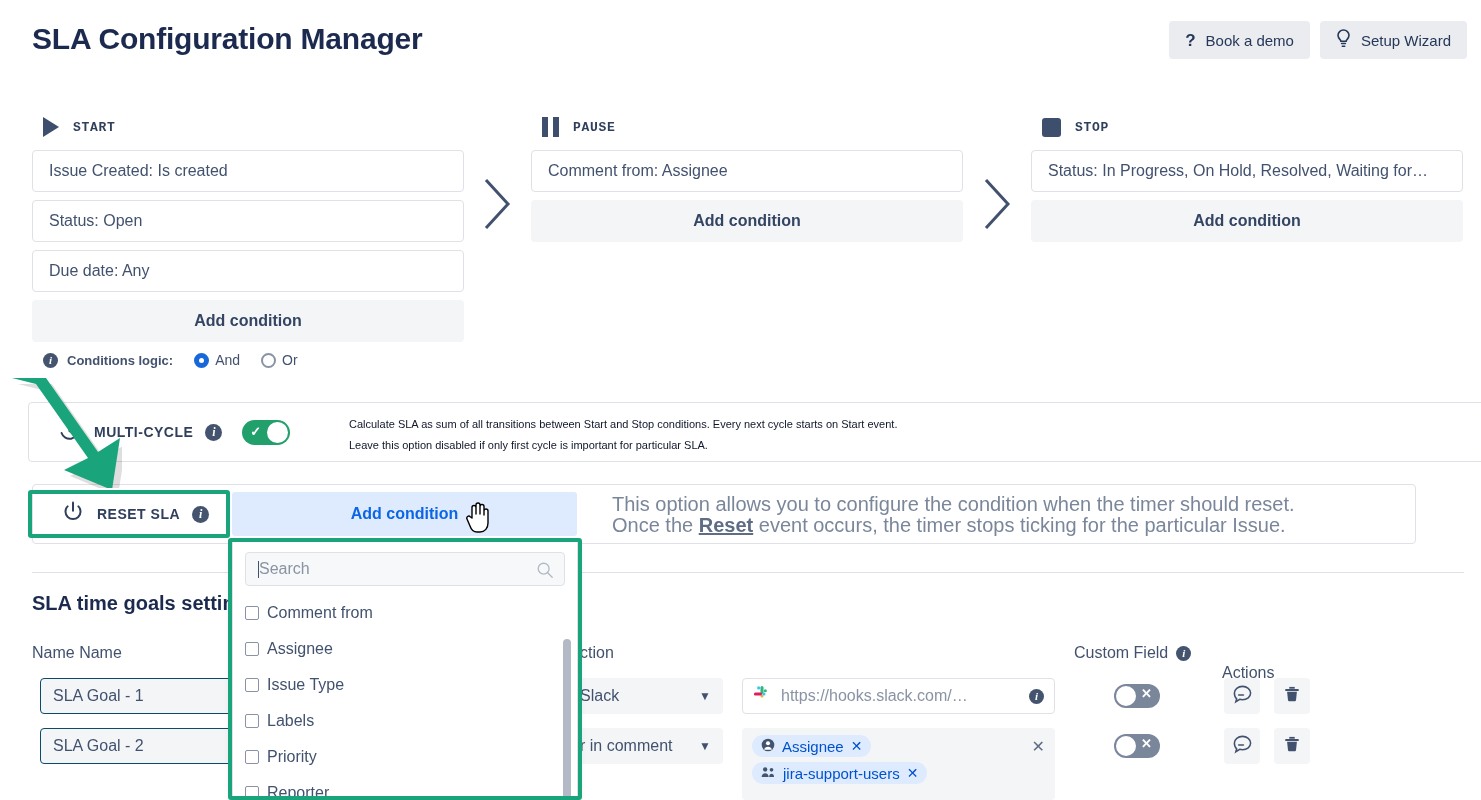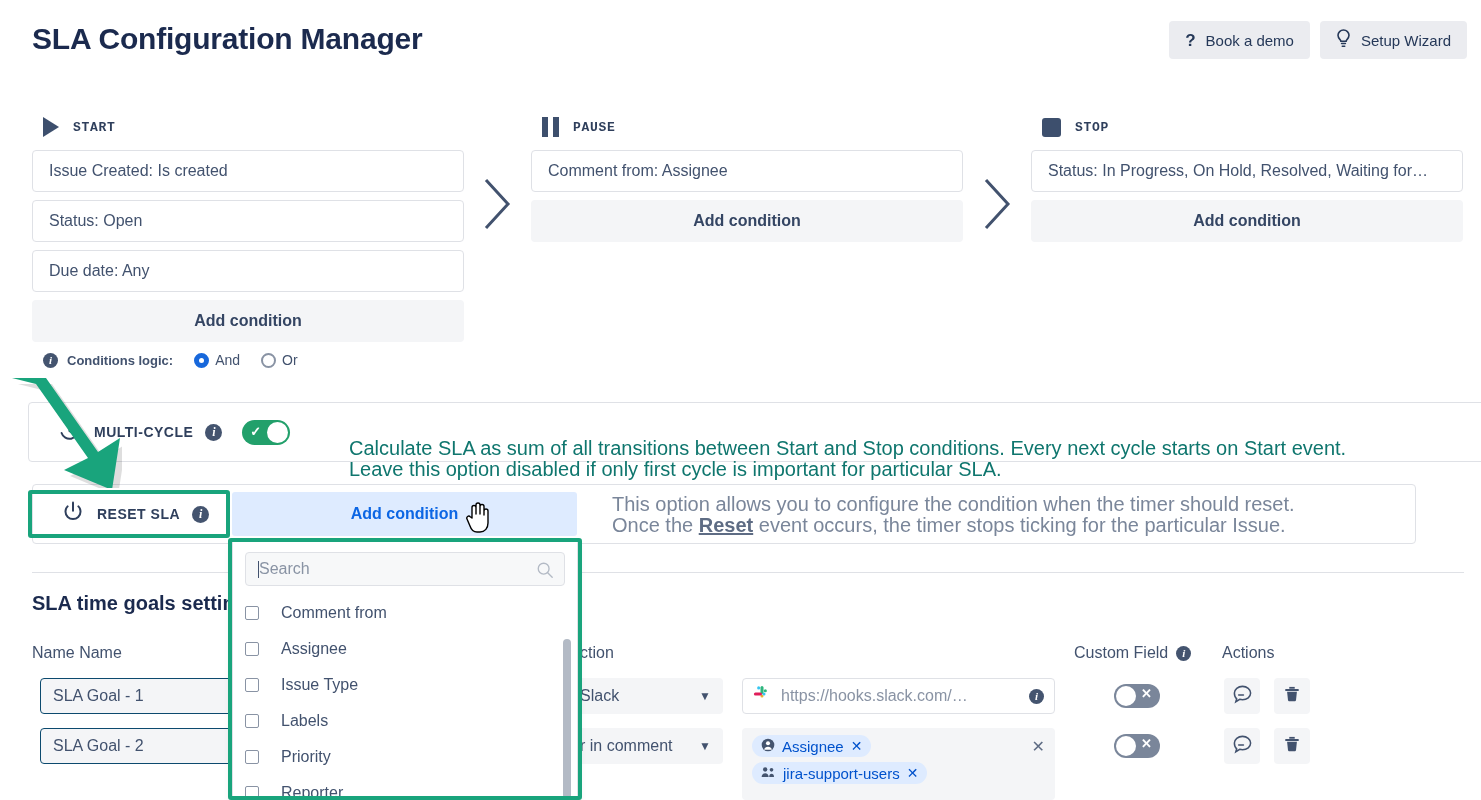--- a/index.html
+++ b/index.html
@@ -88,21 +88,21 @@
   .panel-multi { left: 28px; top: 402px; width: 1476px; height: 60px; }
   .panel-reset { left: 32px; top: 484px; width: 1384px; height: 60px; }
 
   .p-left { position: absolute; left: 0; top: 0; height: 100%; display: flex; align-items: center; gap: 12px; padding-left: 28px; }
   .p-left .ptitle { font-size: 14px; font-weight: 700; letter-spacing: 0.5px; color: #2f3f5c; }
 
   .toggle { width: 48px; height: 25px; border-radius: 13px; background: #22a06b; position: relative; margin-left: 8px; cursor: pointer; }
   .toggle .knob { position: absolute; right: 2px; top: 2px; width: 21px; height: 21px; border-radius: 50%; background: #fff; }
   .toggle .tick { position: absolute; left: 8px; top: 5px; color: #fff; font-size: 13px; line-height: 1; font-weight: 700; }
 
-  .p-desc { position: absolute; left: 320px; top: 11px; font-size: 20px; line-height: 21px; color: #0f766e; margin-top: 24px; }
+  .p-desc { position: absolute; left: 320px; top: 11px; font-size: 11px; line-height: 21px; color: #0f172a; }
   .p-desc-reset { position: absolute; left: 612px; top: 494px; font-size: 20px; line-height: 21px; color: #7a869a; }
   .p-desc b, .p-desc-reset b { color: #5e6c84; font-weight: 700; text-decoration: underline; }
 
   .arrow-annot { position: absolute; left: 2px; top: 378px; width: 120px; height: 110px; pointer-events: none; }
 
   .hl-box {
     position: absolute; border: 4px solid #19a47c; border-radius: 3px;
     pointer-events: none;
   }
   .hl-reset { left: 28px; top: 490px; width: 202px; height: 48px; }
@@ -124,37 +124,37 @@
   }
   .dd-search {
     position: relative; margin: 10px 12px 0 12px; height: 34px;
     background: #f7f8f9; border: 1px solid #dfe1e6; border-radius: 4px;
     display: flex; align-items: center; padding: 0 12px;
   }
   .dd-search .caret { width: 1px; height: 17px; background: #42526e; }
   .dd-search .ph { font-size: 16px; color: #8993a4; }
   .dd-search .mag { position: absolute; right: 10px; top: 8px; }
   .dd-list { margin-top: 9px; padding: 0 12px; position: relative; }
-  .dd-item { display: flex; align-items: center; gap: 22px; height: 36px; cursor: pointer; }
+  .dd-item { display: flex; align-items: center; gap: 8px; height: 36px; cursor: pointer; }
   .cb { width: 14px; height: 14px; border: 1.6px solid #8993a4; border-radius: 2px; background: #fff; flex: none; }
   .dd-item span { font-size: 16px; color: #42526e; }
   .dd-scroll {
     position: absolute; right: 6px; top: 44px; width: 8px; height: 160px;
     background: #b3bac5; border-radius: 4px;
   }
 
   
   .divider { position: absolute; left: 32px; top: 572px; width: 1432px; height: 1px; background: #dfe1e6; }
   .sec-title { position: absolute; left: 32px; top: 592px; font-size: 20px; font-weight: 700; color: #1b2a4e; }
 
   .col-hdr { position: absolute; font-size: 16px; color: #42526e; }
   .h-goal { left: 32px; top: 644px; }
   .h-action { left: 540px; top: 644px; }
   .h-custom { left: 1074px; top: 644px; display: flex; align-items: center; gap: 8px; }
-  .h-actions { left: 1222px; top: 644px; }
+  .h-actions { left: 1222px; top: 664px; }
 
   .goal-in {
     position: absolute; left: 40px; width: 232px; height: 36px;
     background: #f4f5f7; border: 1px solid #0c4a6e; border-radius: 4px;
     display: flex; align-items: center; padding: 0 12px;
     font-size: 16px; color: #42526e;
   }
   .goal-1 { top: 678px; }
   .goal-2 { top: 728px; }
 

